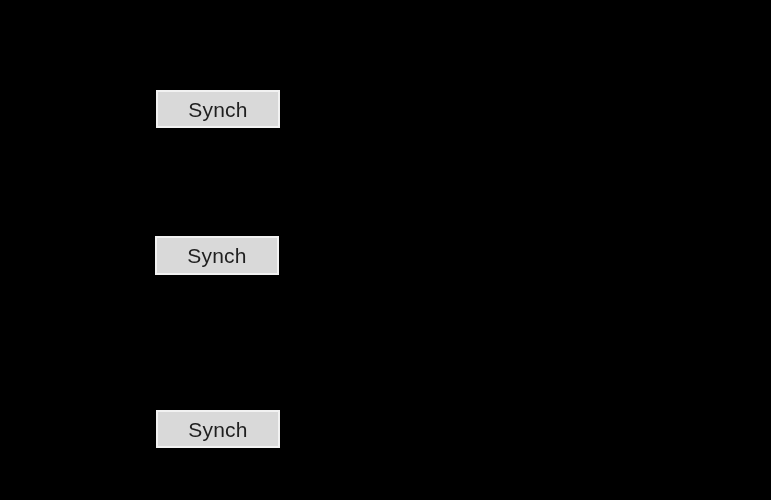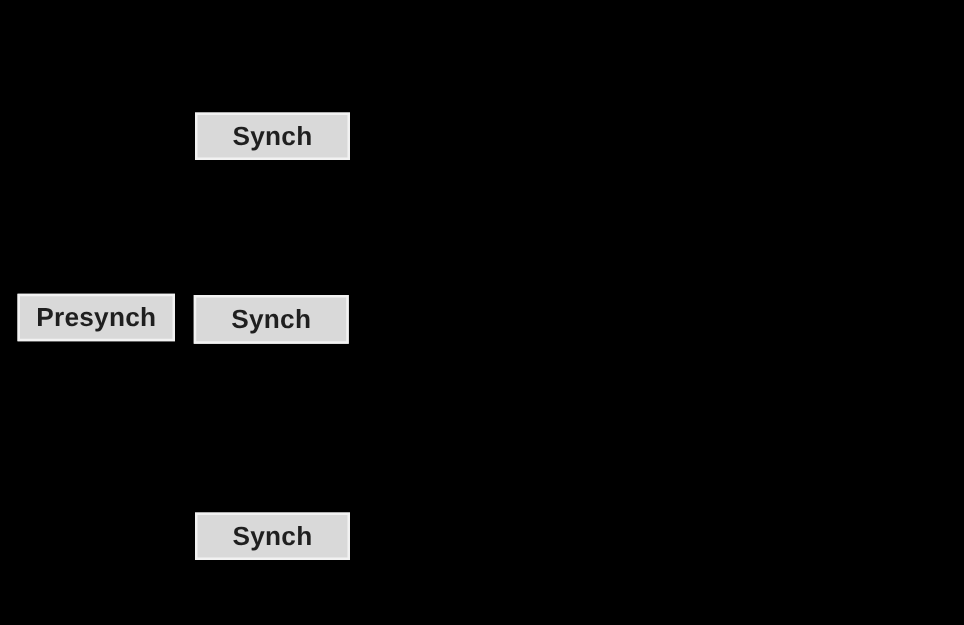--- a/index.html
+++ b/index.html
@@ -11,21 +11,20 @@
     height: 500px;
     background: var(--bg, #000000);
     overflow: hidden;
     font-family: "Liberation Sans", sans-serif;
   }
   .canvas {
     position: relative;
     width: 771px;
     height: 380px;
     background: var(--bg, #000000);
-    font-weight: bold;
   }
   .node {
     position: absolute;
     box-sizing: border-box;
     background: var(--node-fill, #d9d9d9);
     border: 2px solid var(--node-border, #f2f2f2);
     color: var(--node-text, #1f1f1f);
     display: flex;
     align-items: center;
     justify-content: center;
@@ -42,23 +41,20 @@
 </style>
 </head>
 <body>
 
 <div class="canvas">
 
   <div class="node pos-synch-top">
     <span>Synch</span>
   </div>
 
-  <div class="node pos-presynch">
-    <span>Presynch</span>
-  </div>
 
   <div class="node pos-synch-middle">
     <span>Synch</span>
   </div>
 
   <div class="node pos-synch-bottom">
     <span>Synch</span>
   </div>
 
 

